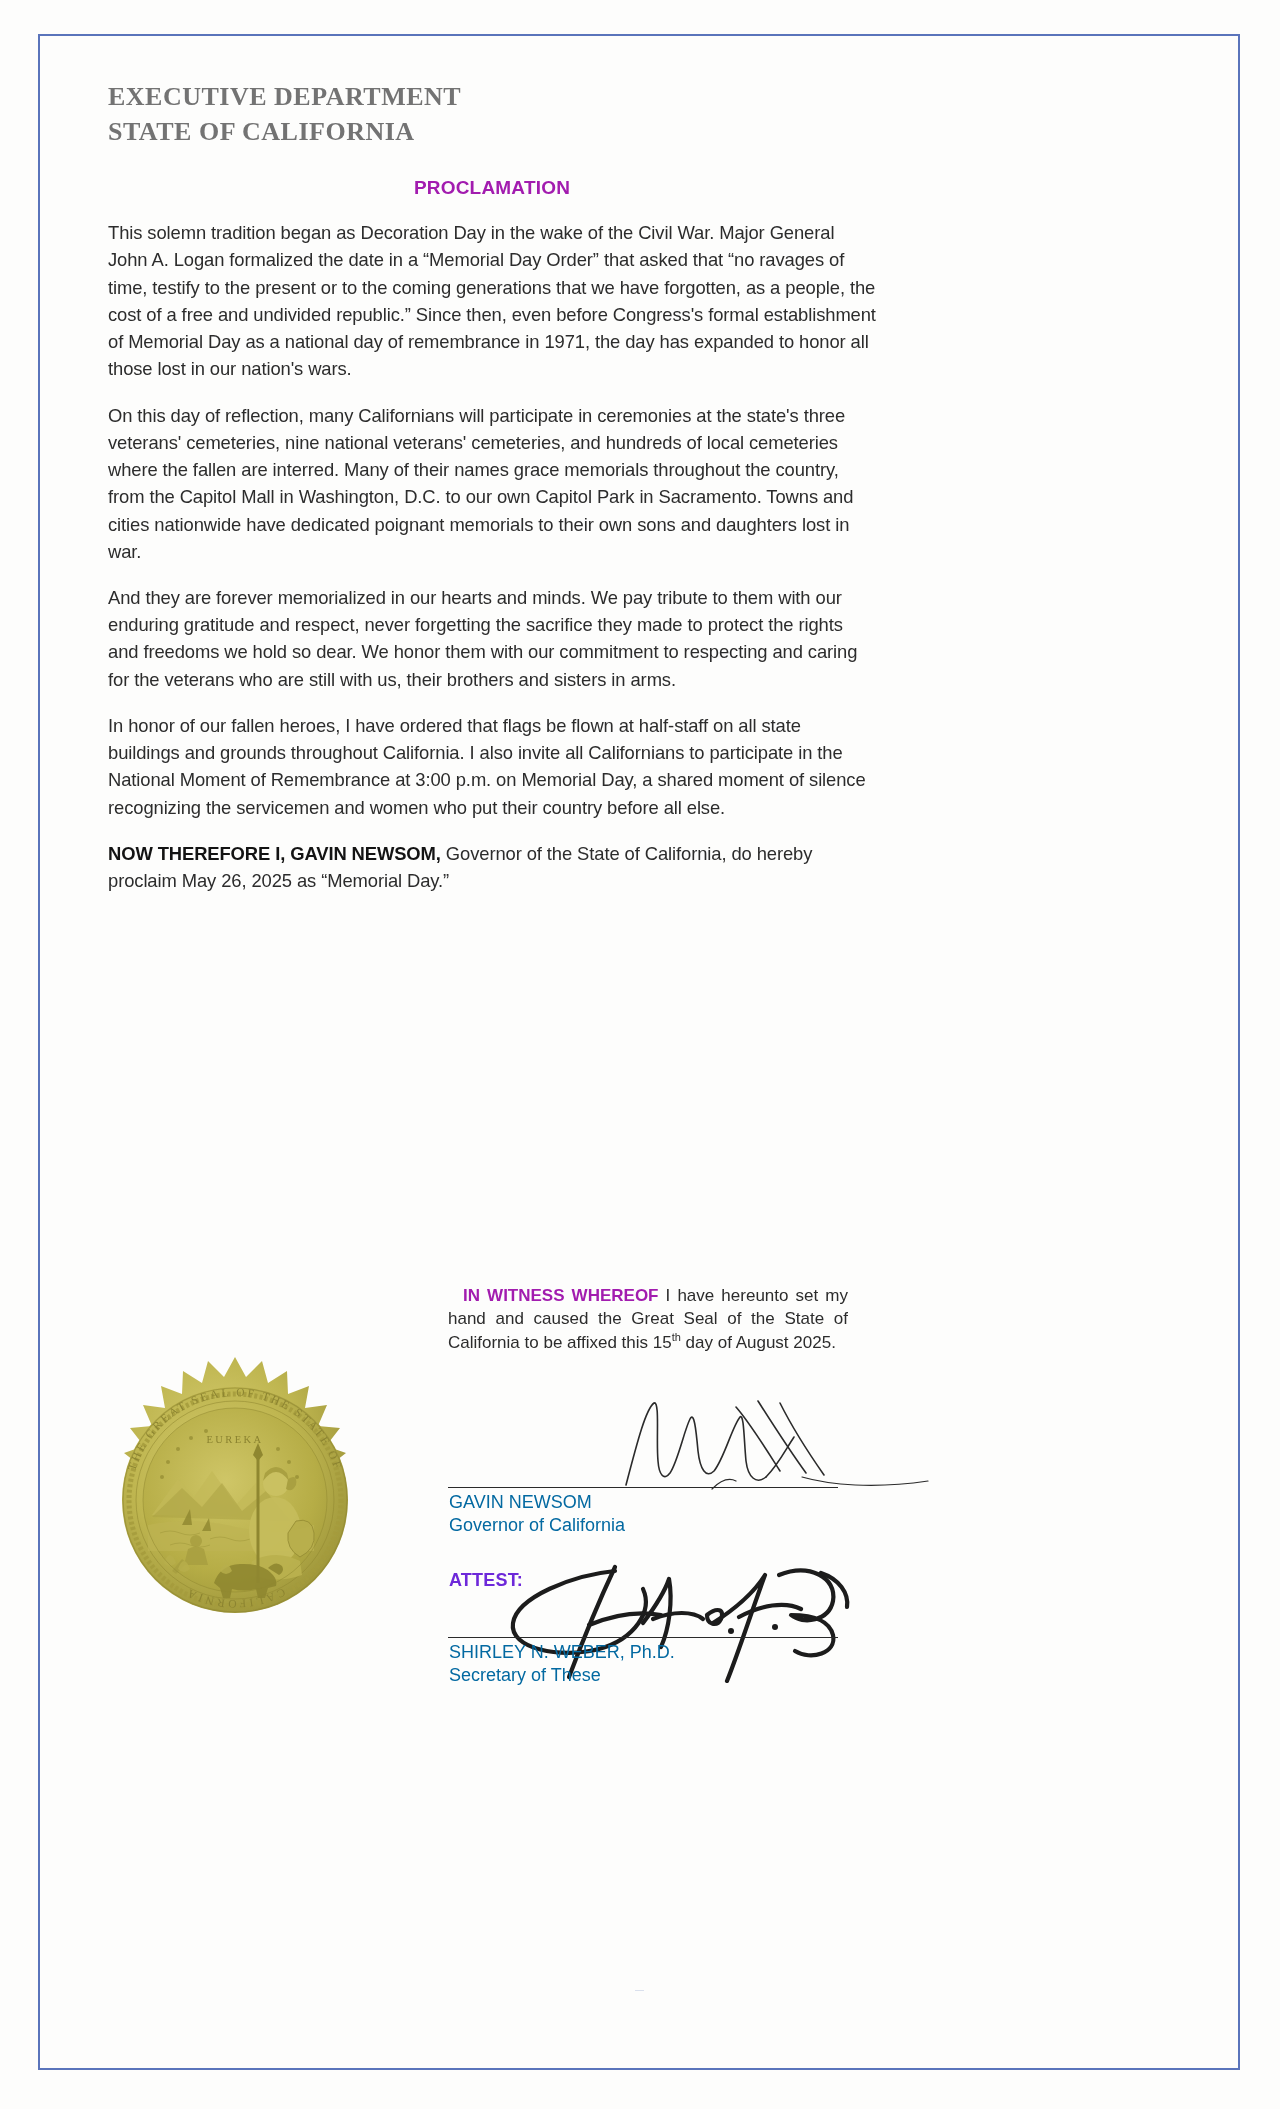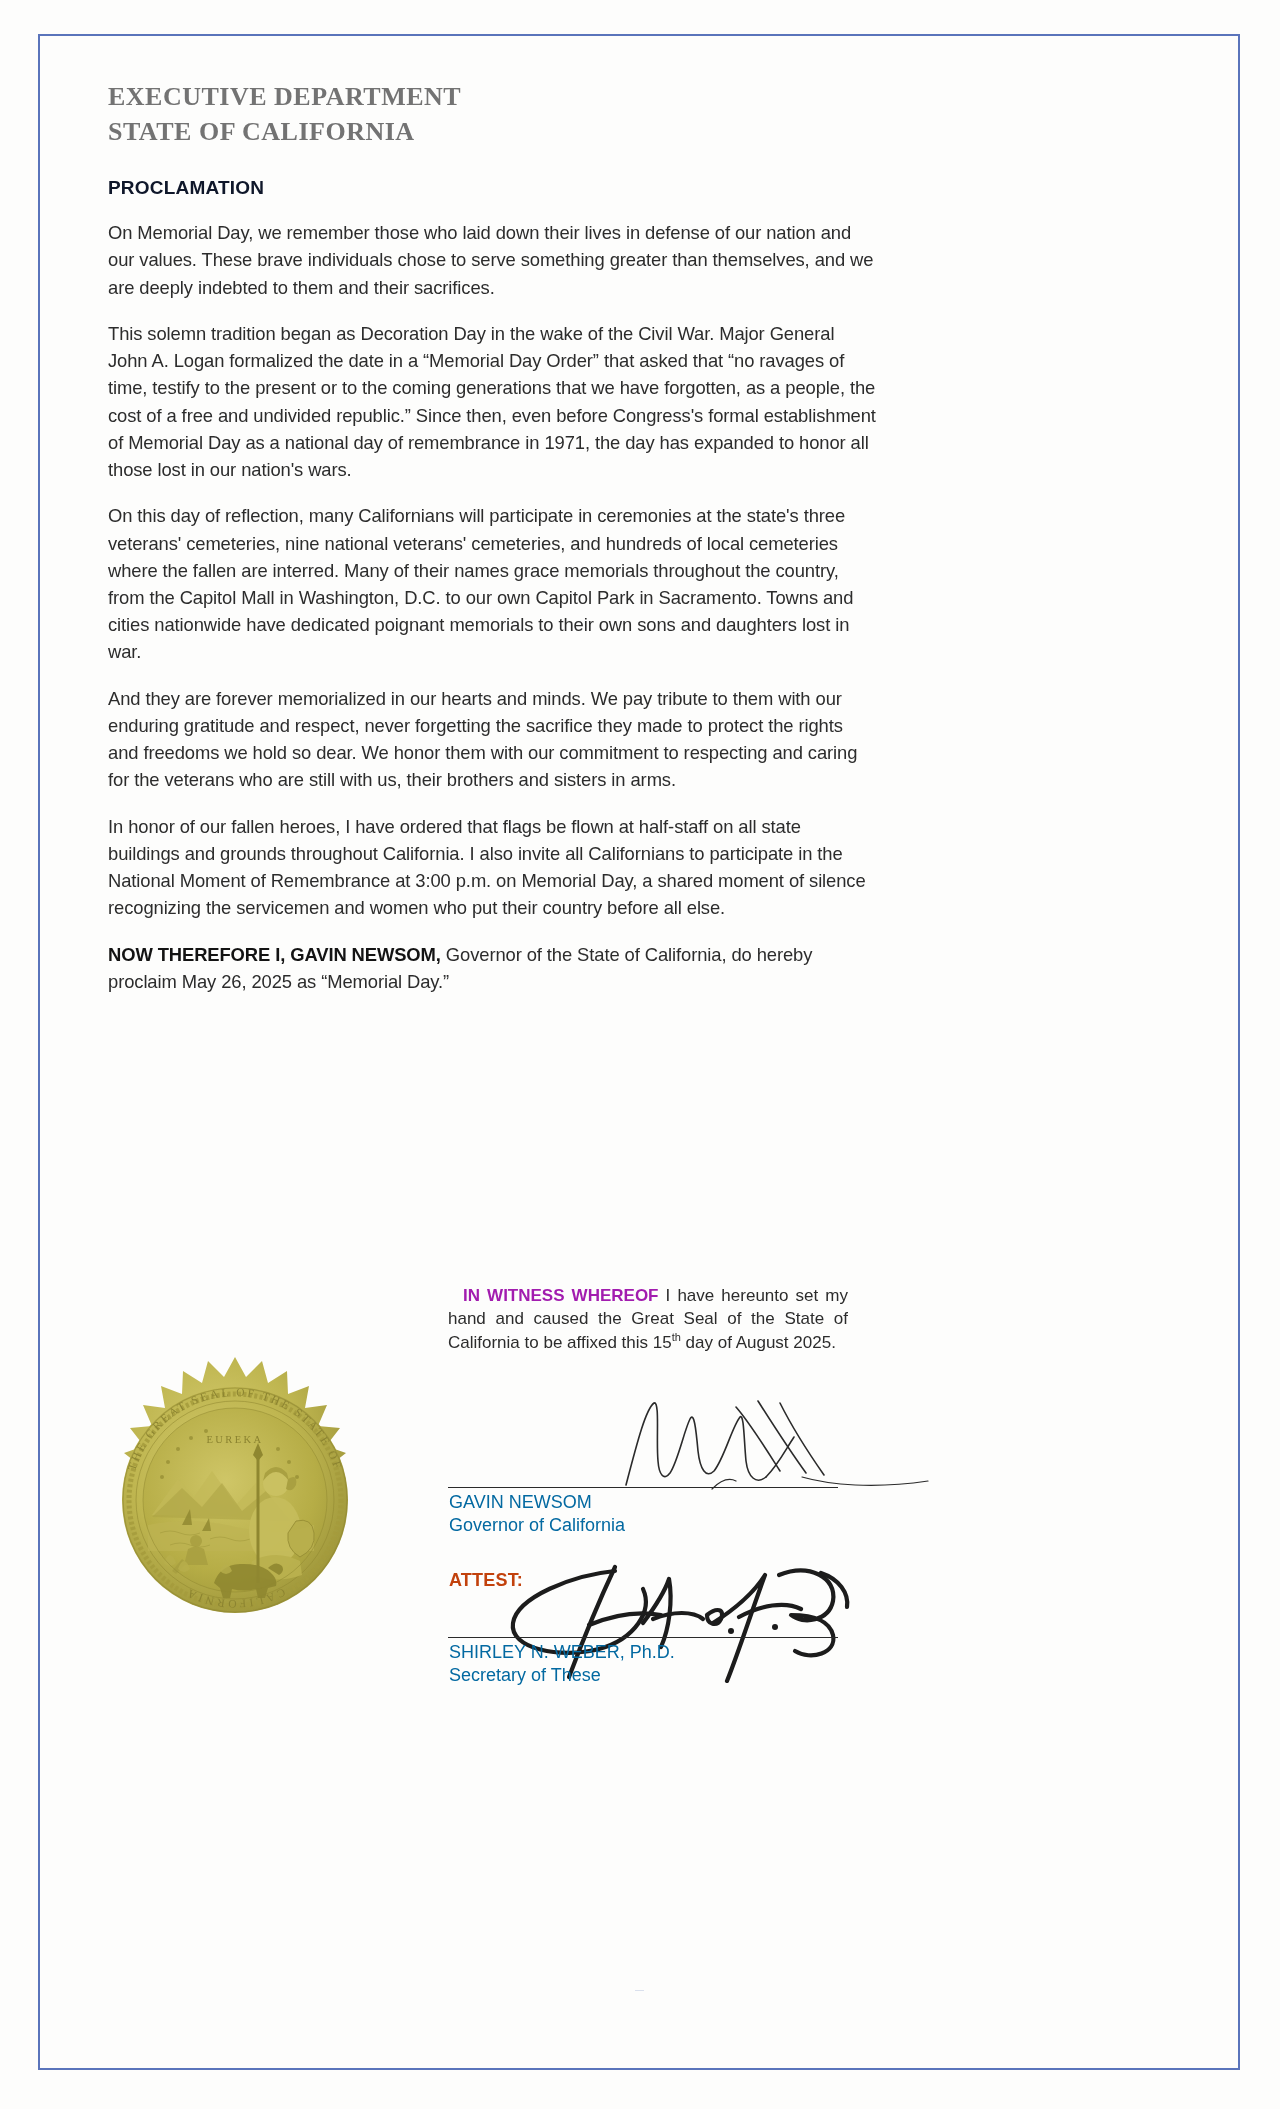--- a/index.html
+++ b/index.html
@@ -46,24 +46,24 @@
     color: #737373;
     font-weight: 700;
     font-size: 26px;
     letter-spacing: 0.5px;
     line-height: 1.33;
     margin-top: 20px;
   }
   .dept-header .line2 { display: block; }
 
   .proclamation-title {
-    text-align: left;
+    text-align: center;
     font-weight: 700;
     font-size: 19px;
-    color: #0f172a;
+    color: #a21caf;
     letter-spacing: 0.2px;
     margin-top: 28px;
     margin-bottom: 20px;
   }
 
   .body-text p {
     font-size: 18.4px;
     line-height: 1.48;
     color: #2c2c2c;
     margin: 0 0 19px 0;
@@ -123,21 +123,21 @@
   .gov-name { left: 341px; top: 206px; }
   .sec-name { left: 341px; top: 356px; }
   .name-block .role { display: block; }
 
   .attest-label {
     position: absolute;
     left: 341px;
     top: 285px;
     font-size: 18px;
     font-weight: 700;
-    color: #c2410c;
+    color: #6d28d9;
     letter-spacing: 0.2px;
   }
 
   
   .sig-svg { position: absolute; pointer-events: none; }
   .gov-sig-svg { left: 508px; top: 108px; }
   .sec-sig-svg { left: 395px; top: 268px; }
 
   
   .seal {
@@ -170,21 +170,20 @@
   <div class="content">
 
     <div class="dept-header">
       <span>EXECUTIVE DEPARTMENT</span>
       <span class="line2">STATE OF CALIFORNIA</span>
     </div>
 
     <div class="proclamation-title">PROCLAMATION</div>
 
     <div class="body-text">
-      <p>On Memorial Day, we remember those who laid down their lives in defense of our nation and our values. These brave individuals chose to serve something greater than themselves, and we are deeply indebted to them and their sacrifices.</p>
       <p>This solemn tradition began as Decoration Day in the wake of the Civil War. Major General John A. Logan formalized the date in a “Memorial Day Order” that asked that “no ravages of time, testify to the present or to the coming generations that we have forgotten, as a people, the cost of a free and undivided republic.” Since then, even before Congress's formal establishment of Memorial Day as a national day of remembrance in 1971, the day has expanded to honor all those lost in our nation's wars.</p>
       <p>On this day of reflection, many Californians will participate in ceremonies at the state's three veterans' cemeteries, nine national veterans' cemeteries, and hundreds of local cemeteries where the fallen are interred. Many of their names grace memorials throughout the country, from the Capitol Mall in Washington, D.C. to our own Capitol Park in Sacramento. Towns and cities nationwide have dedicated poignant memorials to their own sons and daughters lost in war.</p>
       <p>And they are forever memorialized in our hearts and minds. We pay tribute to them with our enduring gratitude and respect, never forgetting the sacrifice they made to protect the rights and freedoms we hold so dear. We honor them with our commitment to respecting and caring for the veterans who are still with us, their brothers and sisters in arms.</p>
       <p>In honor of our fallen heroes, I have ordered that flags be flown at half-staff on all state buildings and grounds throughout California. I also invite all Californians to participate in the National Moment of Remembrance at 3:00 p.m. on Memorial Day, a shared moment of silence recognizing the servicemen and women who put their country before all else.</p>
       <p><b>NOW THEREFORE I, GAVIN NEWSOM,</b><span> Governor of the State of California, do hereby proclaim May 26, 2025 as “Memorial Day.”</span></p>
     </div>
 
   </div>
 
   <div class="seal">

